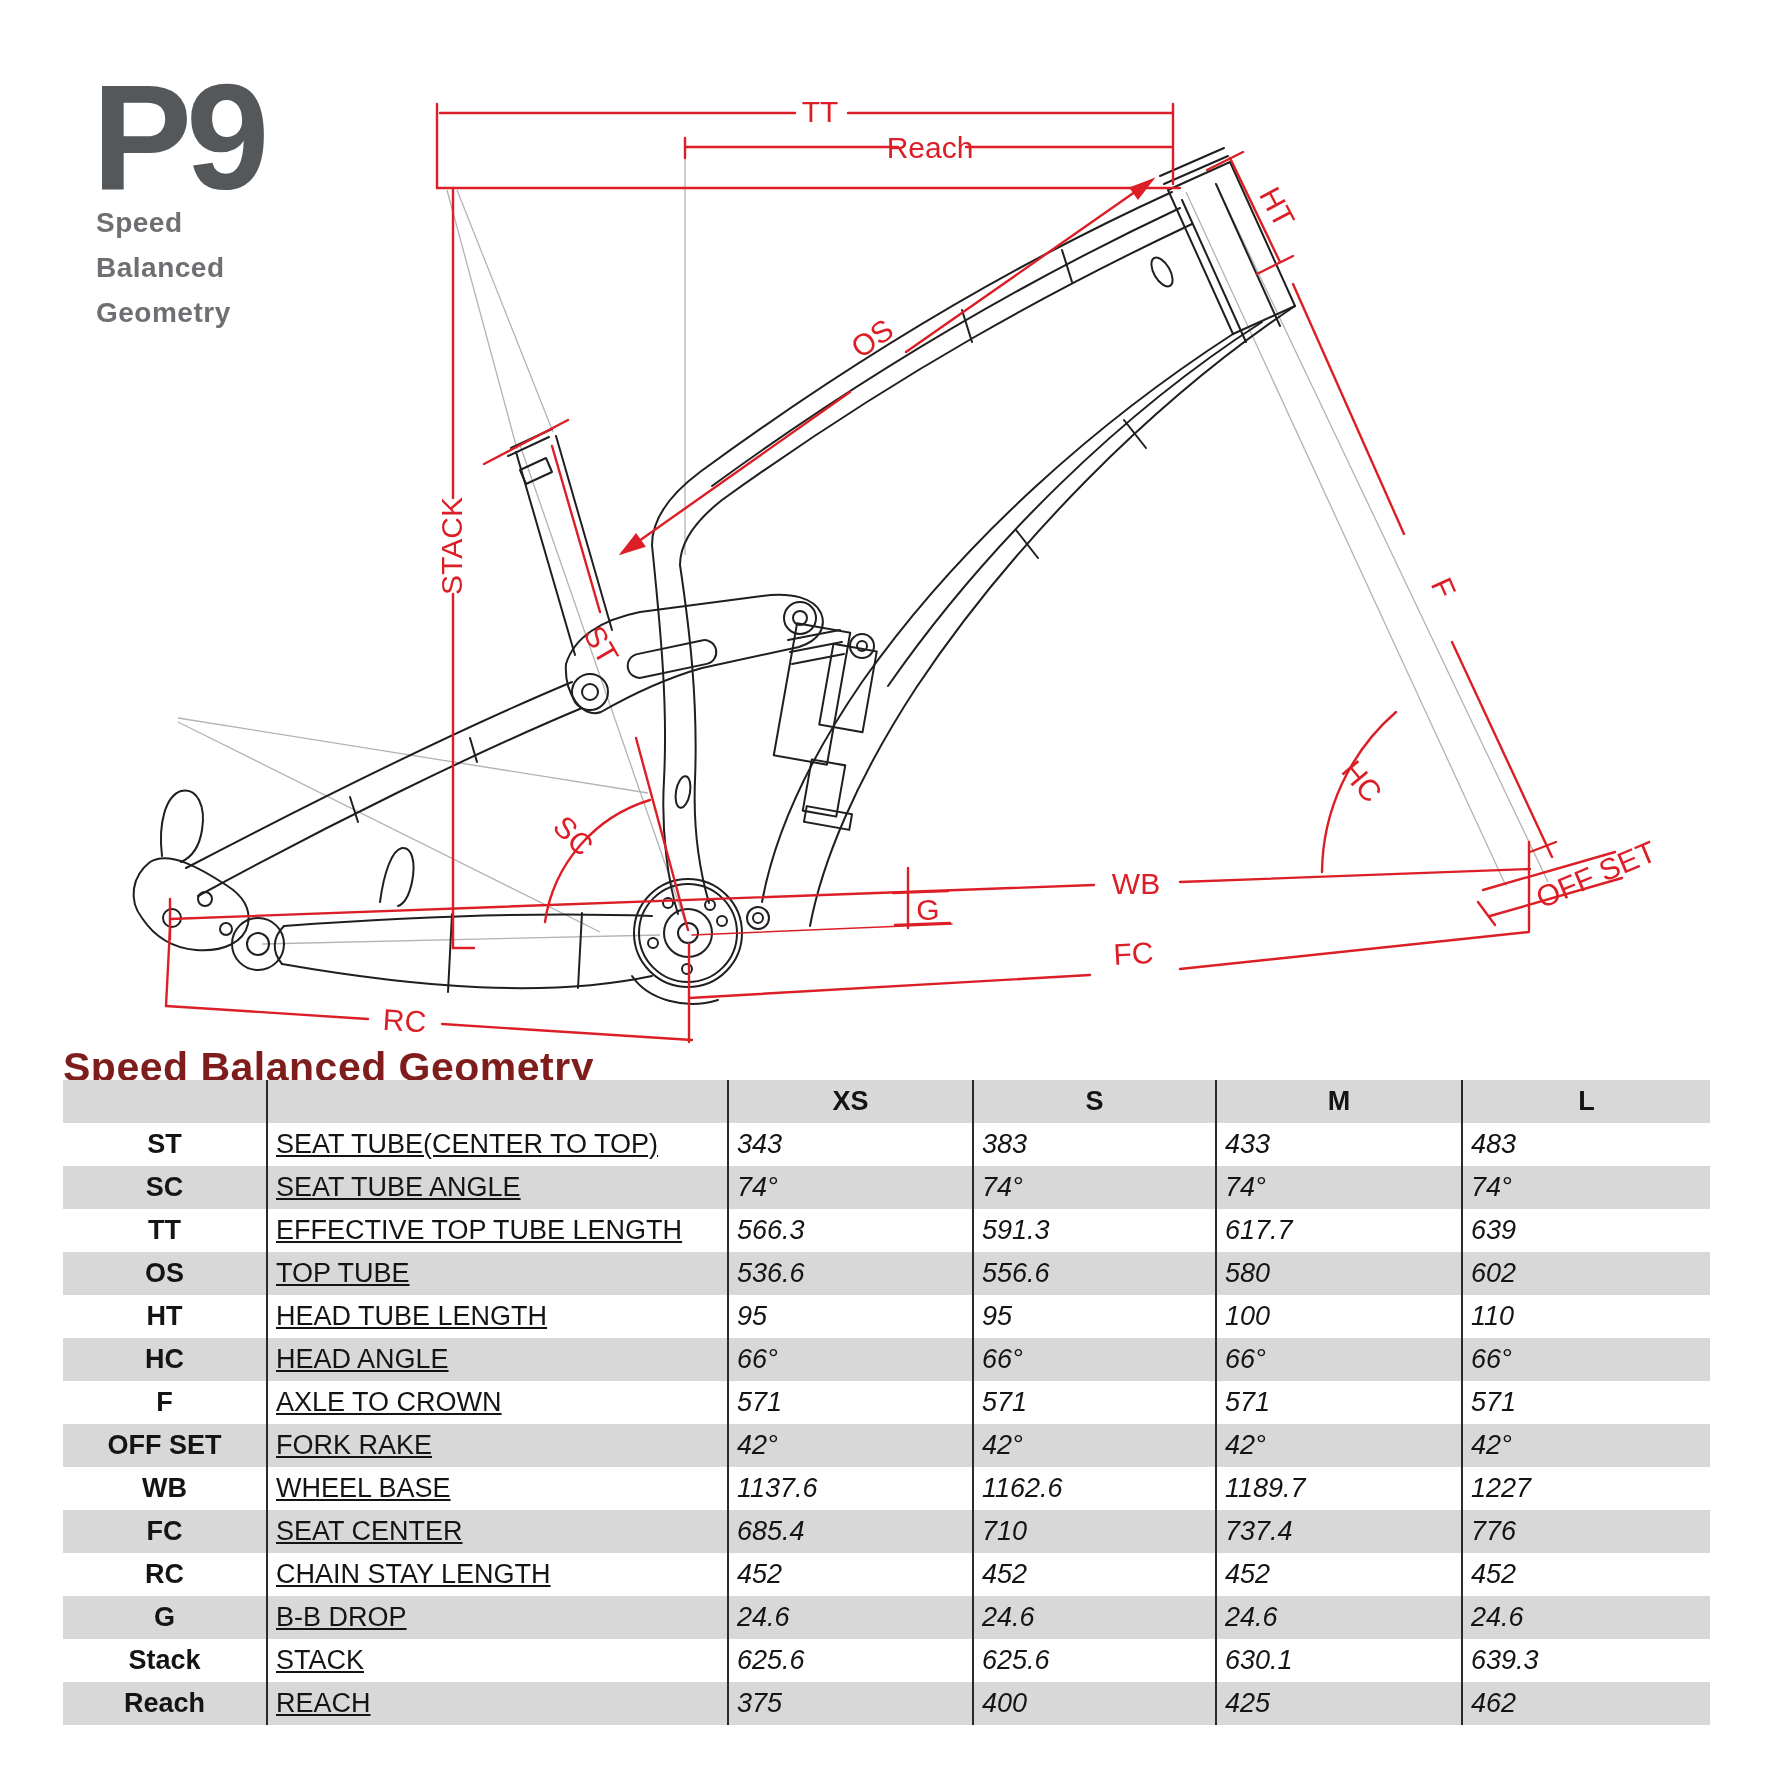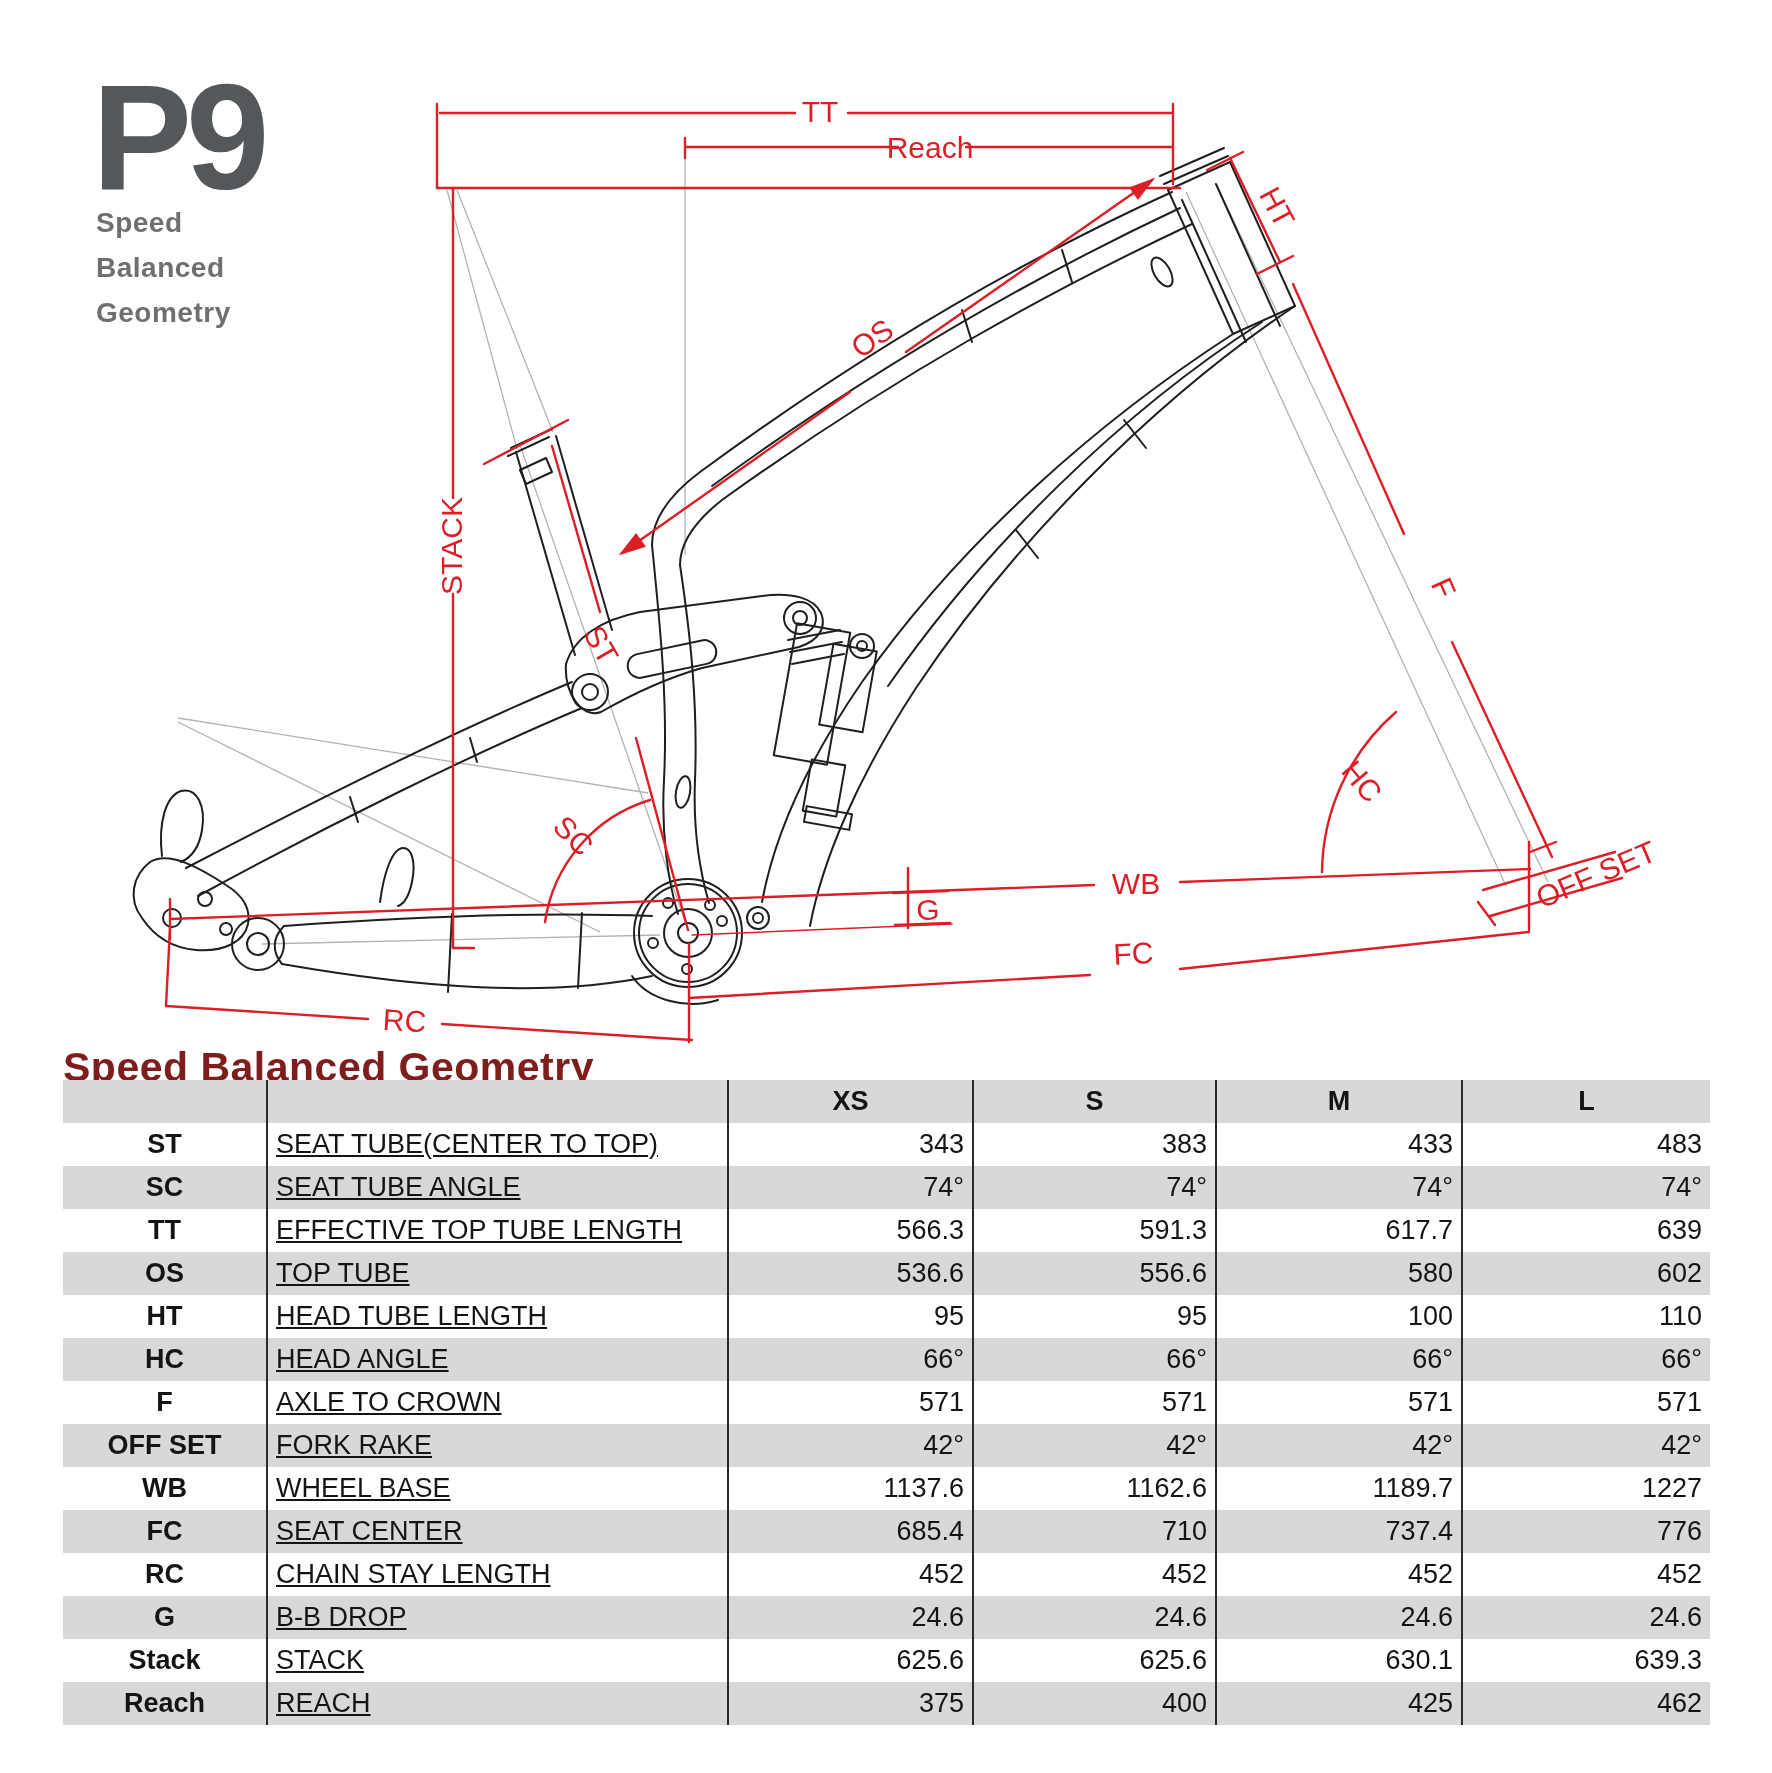--- a/index.html
+++ b/index.html
@@ -17,21 +17,21 @@
   #table-title{position:absolute;left:63px;top:1024px;font-size:41px;font-weight:700;
       color:#7f1d1d;letter-spacing:0.5px;margin-top:20px;}
   #geo-table{position:absolute;left:63px;top:1080px;width:1647px;border-collapse:collapse;
       table-layout:fixed;font-size:27px;color:#141414;}
   #geo-table th,#geo-table td{height:43px;padding:0 8px;overflow:hidden;white-space:nowrap;}
   #geo-table thead th{background:#d8d8d8;font-weight:700;text-align:center;}
   #geo-table tbody tr:nth-child(even) td{background:#d8d8d8;}
   #geo-table th:not(:first-child),#geo-table td:not(:first-child){border-left:2px solid #2a2a2a;}
   #geo-table td.c-abbr{text-align:center;font-weight:700;}
   #geo-table td.c-desc{text-align:left;text-decoration:underline;}
-  #geo-table td.c-val{text-align:right;}
+  #geo-table td.c-val{text-align:left;font-style:italic;}
 </style>
 </head>
 <body>
 
 <div id="page">
 
   <div id="logo-model">P9</div>
   <div id="logo-tagline">
     <div>Speed</div>
     <div>Balanced</div>

